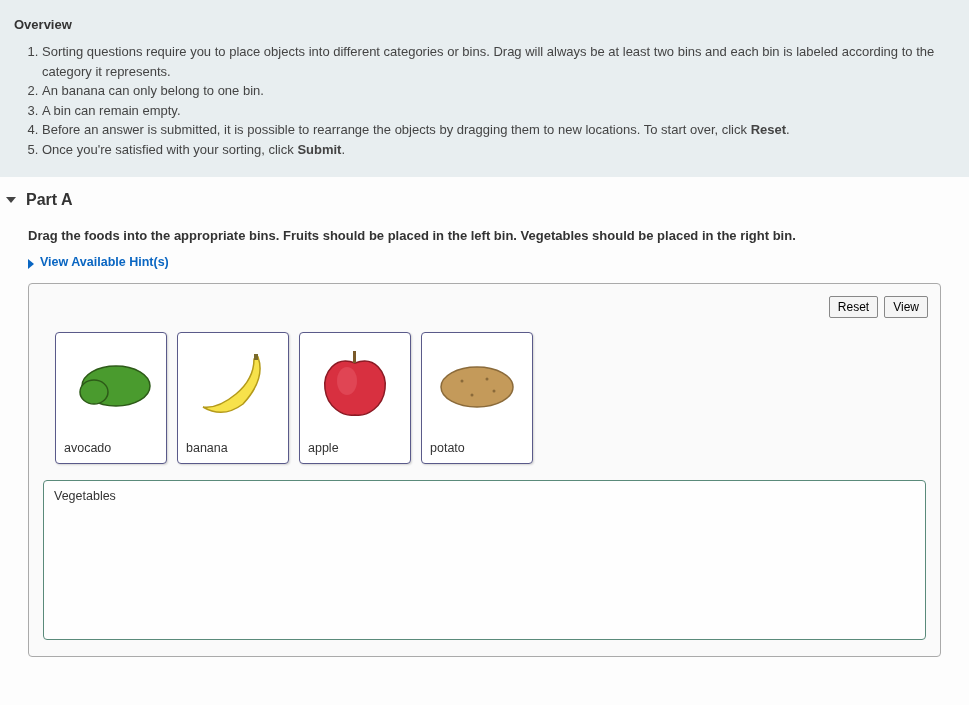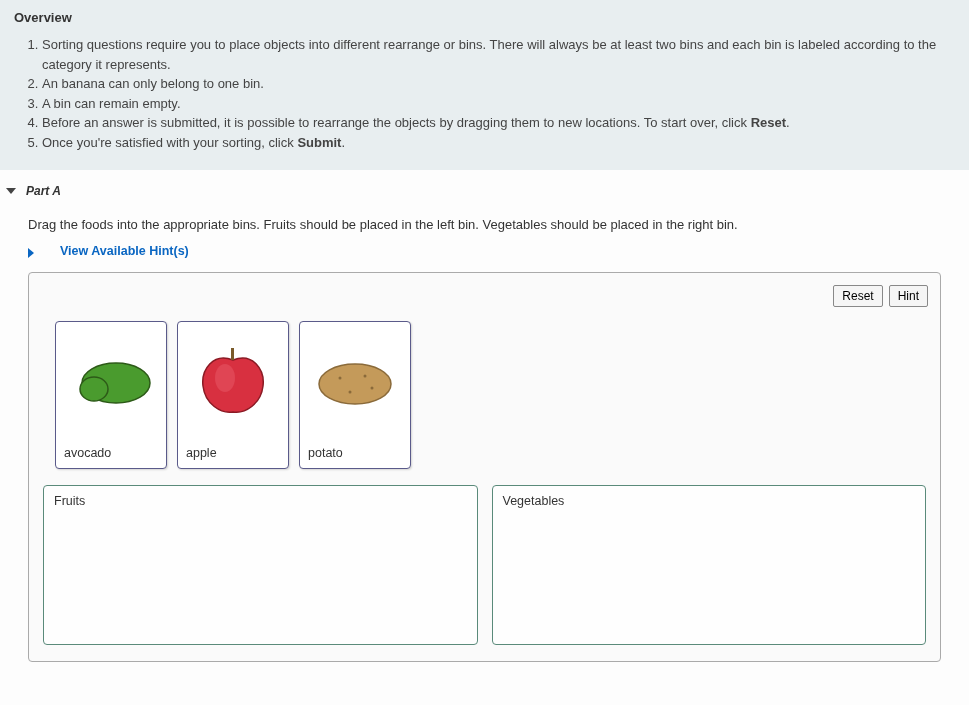--- a/index.html
+++ b/index.html
@@ -1,48 +1,48 @@
 <!DOCTYPE html>
 <html><head>
 <meta charset="utf-8">
 <style>
   * { box-sizing: border-box; margin: 0; padding: 0; }
   body { font-family: Arial, Helvetica, sans-serif; font-size: 13px; color: #333; background: #fdfdfd; width: 969px; }
-  .overview { background: #e8eef0; padding: 10px 14px 18px; }
+  .overview { background: #e8eef0; padding: 17px 14px 18px; }
   .overview h3 { font-size: 13px; font-weight: bold; margin-bottom: 10px; }
   .overview ol { padding-left: 28px; color: #444; line-height: 1.5; }
   .overview li { margin-bottom: 0; }
   .part-header { display: flex; align-items: center; padding: 14px 10px 8px 6px; }
   .caret { width: 0; height: 0; border-left: 5px solid transparent; border-right: 5px solid transparent; border-top: 6px solid #444; margin-right: 10px; }
-  .part-title { font-weight: bold; font-size: 12px; font-style: italic; }
+  .part-title { font-weight: bold; font-size: 16px; }
   .part-body { padding: 10px 28px 20px; }
   .question-line { margin-bottom: 8px; line-height: 1.4; }
-  .instruction-bold { font-weight: normal; margin-bottom: 10px; }
-  .hints { color: #0a66c2; font-weight: bold; cursor: pointer; display: flex; align-items: flex-end; margin-top: 6px; margin-bottom: 14px; font-size: 12.5px; gap: 20px; }
+  .instruction-bold { font-weight: bold; margin-bottom: 10px; }
+  .hints { color: #0a66c2; font-weight: bold; cursor: pointer; display: flex; align-items: flex-end; margin-top: 6px; margin-bottom: 14px; font-size: 12.5px; }
   .hints-caret { width: 0; height: 0; border-top: 5px solid transparent; border-bottom: 5px solid transparent; border-left: 6px solid #0a66c2; margin-right: 6px; }
   .workspace { border: 1px solid #aaa; border-radius: 4px; padding: 12px 12px 16px; background: #fafafa; }
   .toolbar { display: flex; justify-content: flex-end; gap: 6px; margin-bottom: 14px; }
   .btn { background: #f5f5f5; border: 1px solid #888; padding: 3px 8px; font-size: 12px; cursor: pointer; border-radius: 2px; }
   .items-row { display: flex; gap: 10px; padding: 0 14px 16px; }
-  .item-card { width: 112px; height: 148px; border: 1px solid #5a5a8a; border-radius: 4px; background: #fff; box-shadow: 1px 1px 2px rgba(0,0,0,0.15); display: flex; flex-direction: column; cursor: grab; }
+  .item-card { width: 112px; height: 132px; border: 1px solid #5a5a8a; border-radius: 4px; background: #fff; box-shadow: 1px 1px 2px rgba(0,0,0,0.15); display: flex; flex-direction: column; cursor: grab; }
   .item-img { flex: 1; display: flex; align-items: center; justify-content: center; }
   .item-label { padding: 6px 8px 8px; font-size: 12.5px; color: #333; }
   .bins-row { display: flex; gap: 14px; padding: 0 2px; }
   .bin { flex: 1; min-height: 160px; border: 1px solid #5a8a7a; border-radius: 4px; background: #fefefe; padding: 8px 10px; }
   .bin-title { font-size: 12.5px; color: #333; }
   b { font-weight: bold; }
   svg { display: block; }
 </style>
 </head>
 <body>
 
 <div class="overview">
   <h3>Overview</h3>
   <ol>
-    <li>Sorting questions require you to place objects into different rearrange or bins. There will always be at least two bins and each bin is labeled according to the category it represents.</li>
+    <li>Sorting questions require you to place objects into different categories or bins. Drag will always be at least two bins and each bin is labeled according to the category it represents.</li>
     <li>An banana can only belong to one bin.</li>
     <li>A bin can remain empty.</li>
     <li>
       <span>Before an answer is submitted, it is possible to rearrange the objects by dragging them to new locations. To start over, click </span><b>Reset</b><span>.</span>
     </li>
     <li>
       <span>Once you're satisfied with your sorting, click </span><b>Submit</b><span>.</span>
     </li>
   </ol>
 </div>
@@ -59,35 +59,44 @@
 
   <div class="hints">
     <span class="hints-caret"></span>
     <span>View Available Hint(s)</span>
   </div>
 
   <div class="workspace">
 
     <div class="toolbar">
       <button class="btn">Reset</button>
-      <button class="btn">Hint</button>
+      <button class="btn">View</button>
     </div>
 
     <div class="items-row">
 
       <div class="item-card">
         <div class="item-img">
           <svg width="90" height="60" viewBox="0 0 90 60">
             <ellipse cx="50" cy="32" rx="34" ry="20" fill="#4a9b2e" stroke="#2d5a18" stroke-width="1.5"></ellipse>
             <ellipse cx="28" cy="38" rx="14" ry="12" fill="#4a9b2e" stroke="#2d5a18" stroke-width="1.5"></ellipse>
           </svg>
         </div>
         <div class="item-label">avocado</div>
       </div>
 
+      <div class="item-card">
+        <div class="item-img">
+          <svg width="90" height="70" viewBox="0 0 90 70">
+            <path d="M70 8 Q78 30 55 55 Q35 70 15 58 Q30 60 48 45 Q66 30 66 10 Z" fill="#f7e24b" stroke="#b49a1a" stroke-width="1.5"></path>
+            <rect x="66" y="5" width="4" height="6" fill="#7a6a2a"></rect>
+          </svg>
+        </div>
+        <div class="item-label">banana</div>
+      </div>
 
       <div class="item-card">
         <div class="item-img">
           <svg width="80" height="78" viewBox="0 0 80 78">
             <path d="M40 18 C20 10 8 28 10 44 C12 62 28 72 40 70 C52 72 68 62 70 44 C72 28 60 10 40 18 Z" fill="#d83040" stroke="#8a1a24" stroke-width="1.5"></path>
             <ellipse cx="32" cy="36" rx="10" ry="14" fill="#e85a68" opacity="0.5"></ellipse>
             <rect x="38" y="6" width="3" height="12" fill="#7a5a2a"></rect>
           </svg>
         </div>
         <div class="item-label">apple</div>
@@ -105,21 +114,18 @@
             <circle cx="40" cy="38" r="1.5" fill="#8a6a3a"></circle>
           </svg>
         </div>
         <div class="item-label">potato</div>
       </div>
 
     </div>
 
     <div class="bins-row">
       <div class="bin">
-        <div class="bin-title">Fruits</div>
-      </div>
-      <div class="bin">
         <div class="bin-title">Vegetables</div>
       </div>
     </div>
 
   </div>
 </div>
 
 </body></html>

